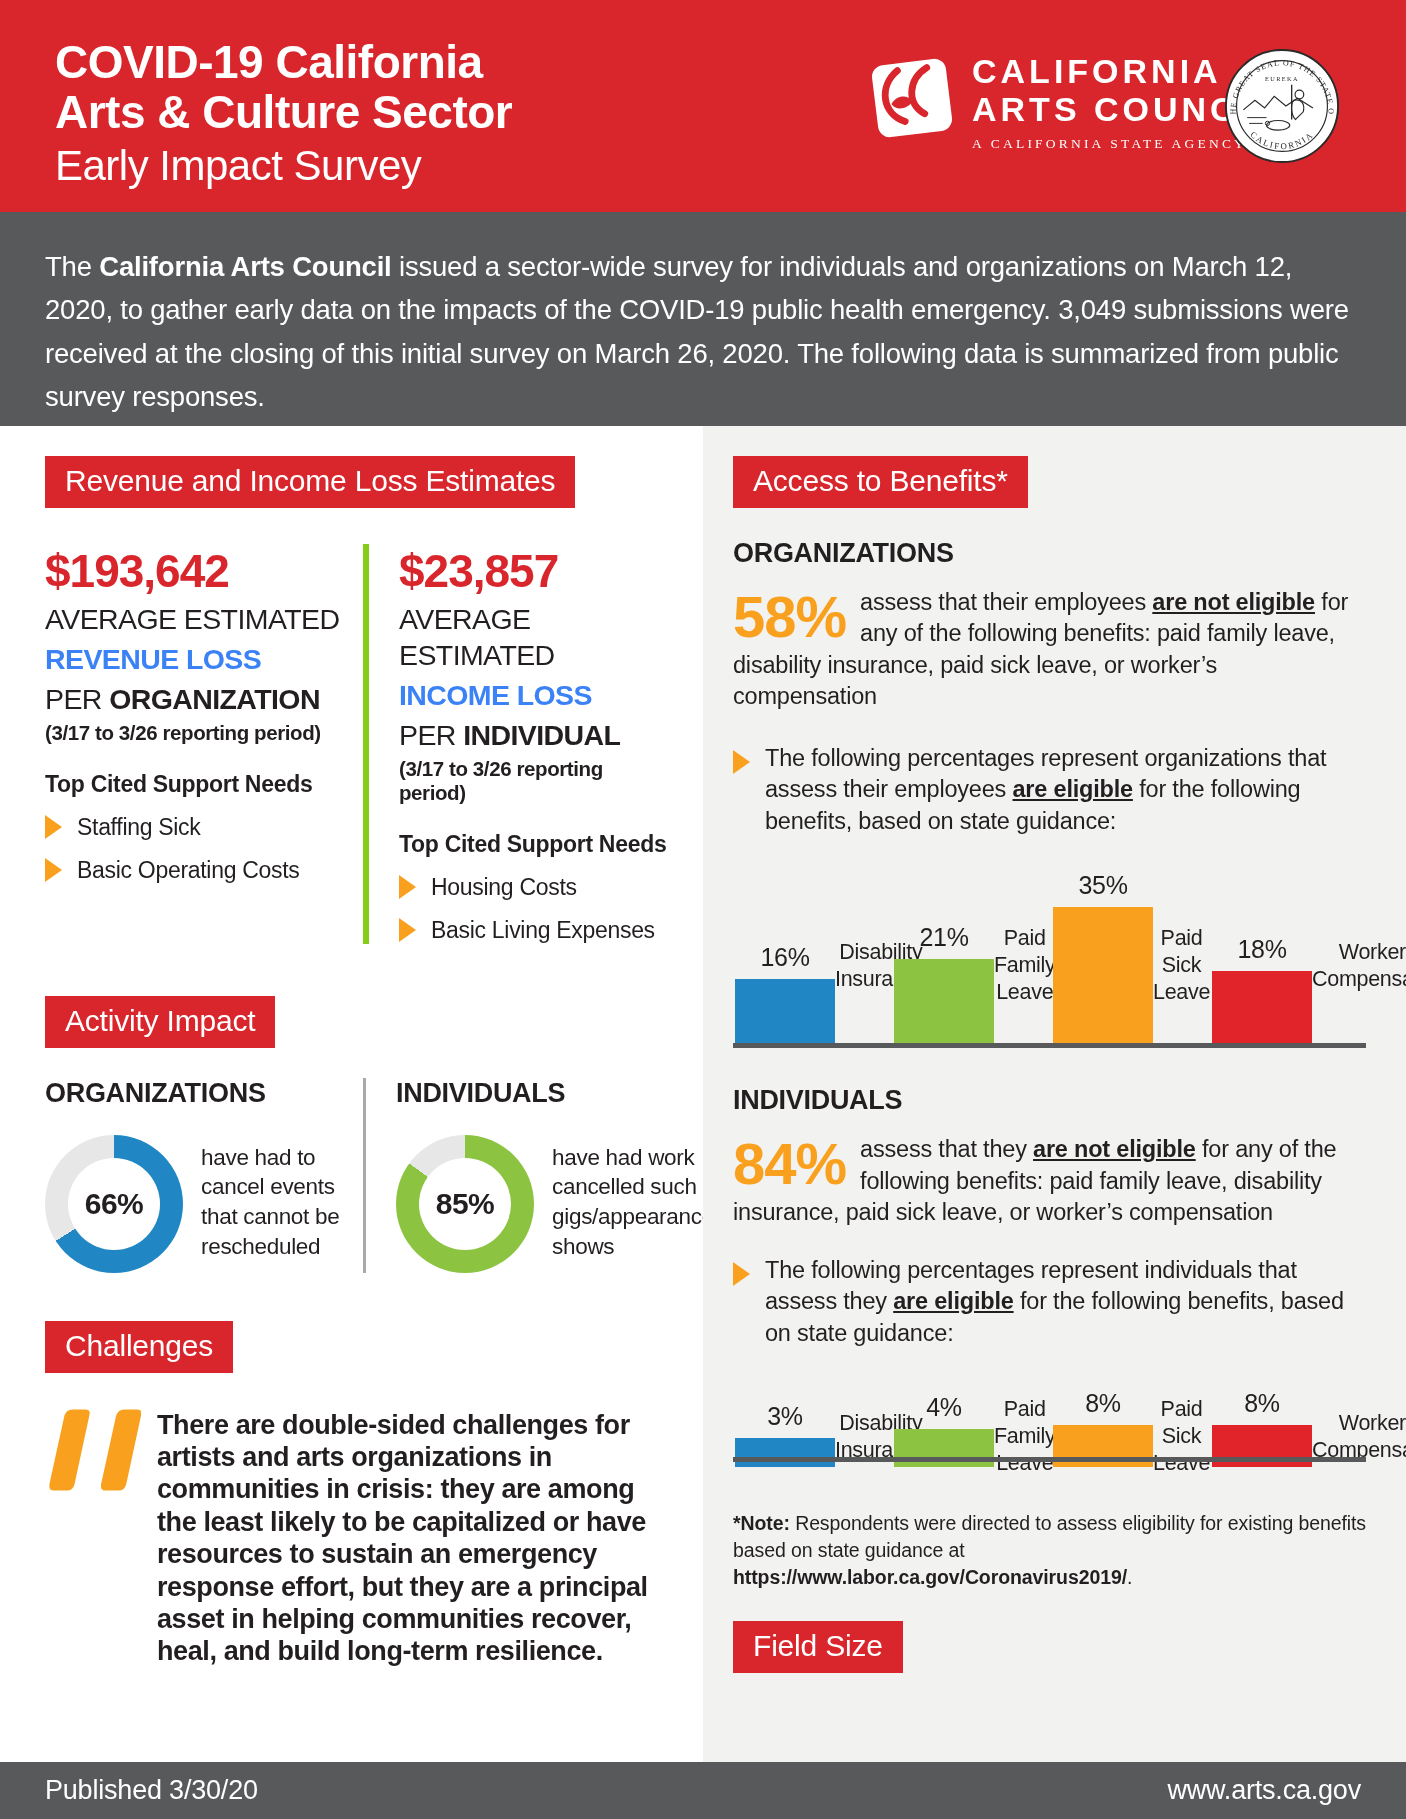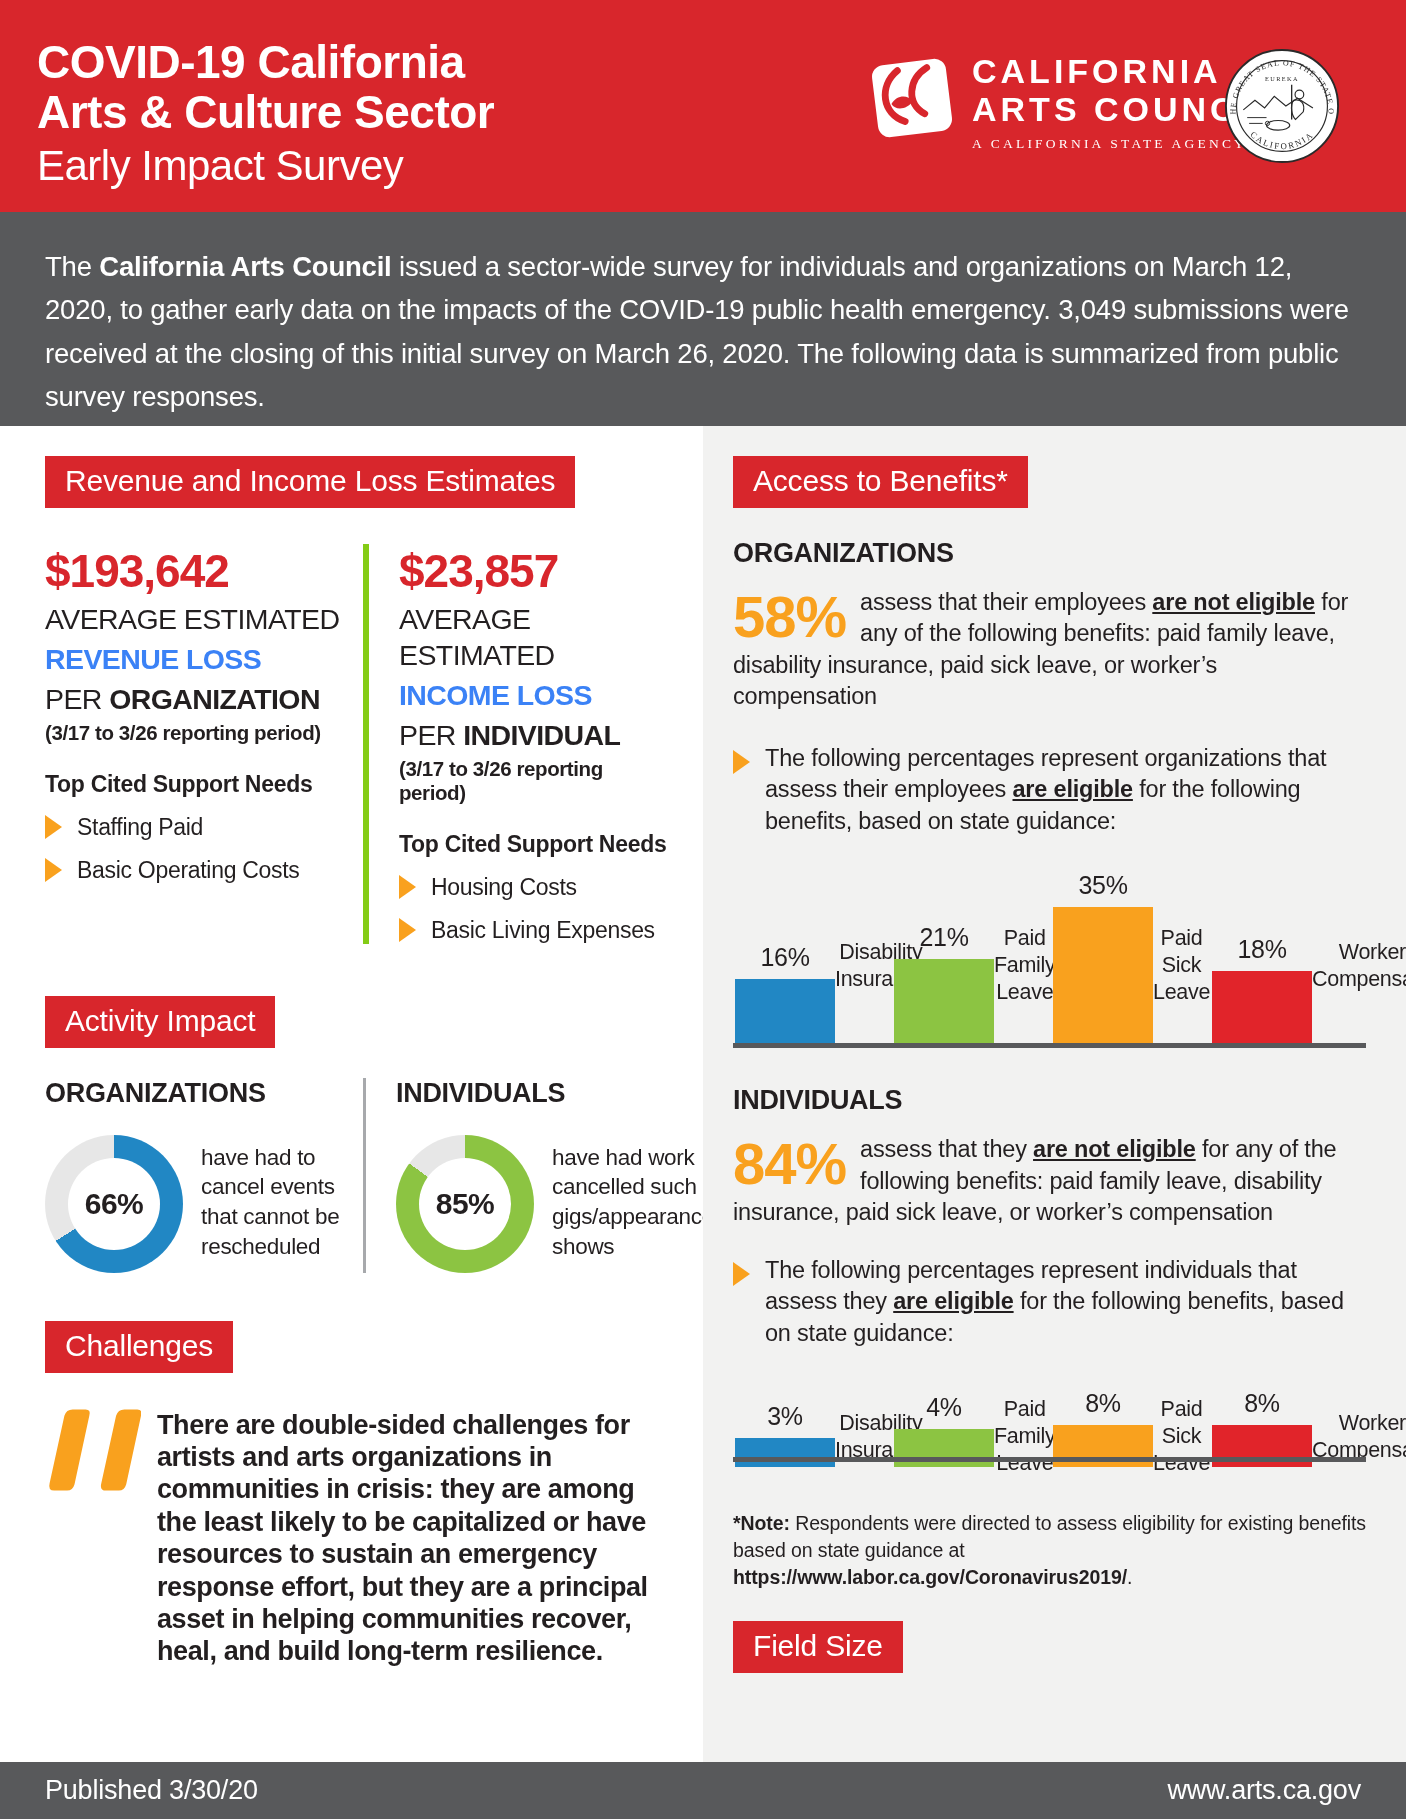--- a/index.html
+++ b/index.html
@@ -4,21 +4,21 @@
 <style>
   * { margin:0; padding:0; box-sizing:border-box; }
   html,body { background:#ffffff; }
   .page {
     position:relative; width:1406px; height:1819px; overflow:hidden;
     font-family:"Liberation Sans","DejaVu Sans",sans-serif;
     color:#231f20; letter-spacing:-0.3px; background:#ffffff;
   }
   
   .header-band { height:212px; background:#d8262c; position:relative; }
-  .title-block { position:absolute; left:37px; top:38px; color:#fff; }
+  .title-block { position:absolute; left:55px; top:38px; color:#fff; }
   .title-bold { font-size:46px; font-weight:bold; line-height:1.08; letter-spacing:-0.5px; }
   .title-light { font-size:42px; font-weight:normal; line-height:1.1; margin-top:6px; letter-spacing:-0.5px; }
   .logo-wrap { position:absolute; left:866px; top:52px; display:flex; align-items:flex-start; }
   .logo-text { margin-left:12px; color:#fff; }
   .logo-name { font-size:34px; font-weight:bold; letter-spacing:4px; line-height:1.12; }
   .logo-tagline { font-family:"Liberation Serif","DejaVu Serif",serif; font-size:13.5px; letter-spacing:3.2px; margin-top:8px; }
   .seal-wrap { position:absolute; left:1224px; top:48px; }
   
   .intro-band { height:214px; background:#58595b; color:#fff; padding:33px 45px 0 45px; }
   .intro-band p { font-size:27.5px; line-height:1.58; letter-spacing:-0.2px; max-width:1330px; }
@@ -149,21 +149,21 @@
       <div class="split">
         <div class="sc1">
           <div class="amount">$193,642</div>
           <div class="loss-line">AVERAGE ESTIMATED</div>
           <div class="loss-line loss-red">REVENUE LOSS</div>
           <div class="loss-line loss-bold"><span>PER </span><b>ORGANIZATION</b></div>
           <div class="period">(3/17 to 3/26 reporting period)</div>
           <div class="needs-title">Top Cited Support Needs</div>
           <div class="need-row">
               <span class="tri"></span>
-              <span>Staffing Paid</span>
+              <span>Staffing Sick</span>
             </div>
           <div class="need-row">
               <span class="tri"></span>
               <span>Basic Operating Costs</span>
             </div>
         </div>
         <div class="sc2">
           <div class="amount">$23,857</div>
           <div class="loss-line">AVERAGE ESTIMATED</div>
           <div class="loss-line loss-red">INCOME LOSS</div>

